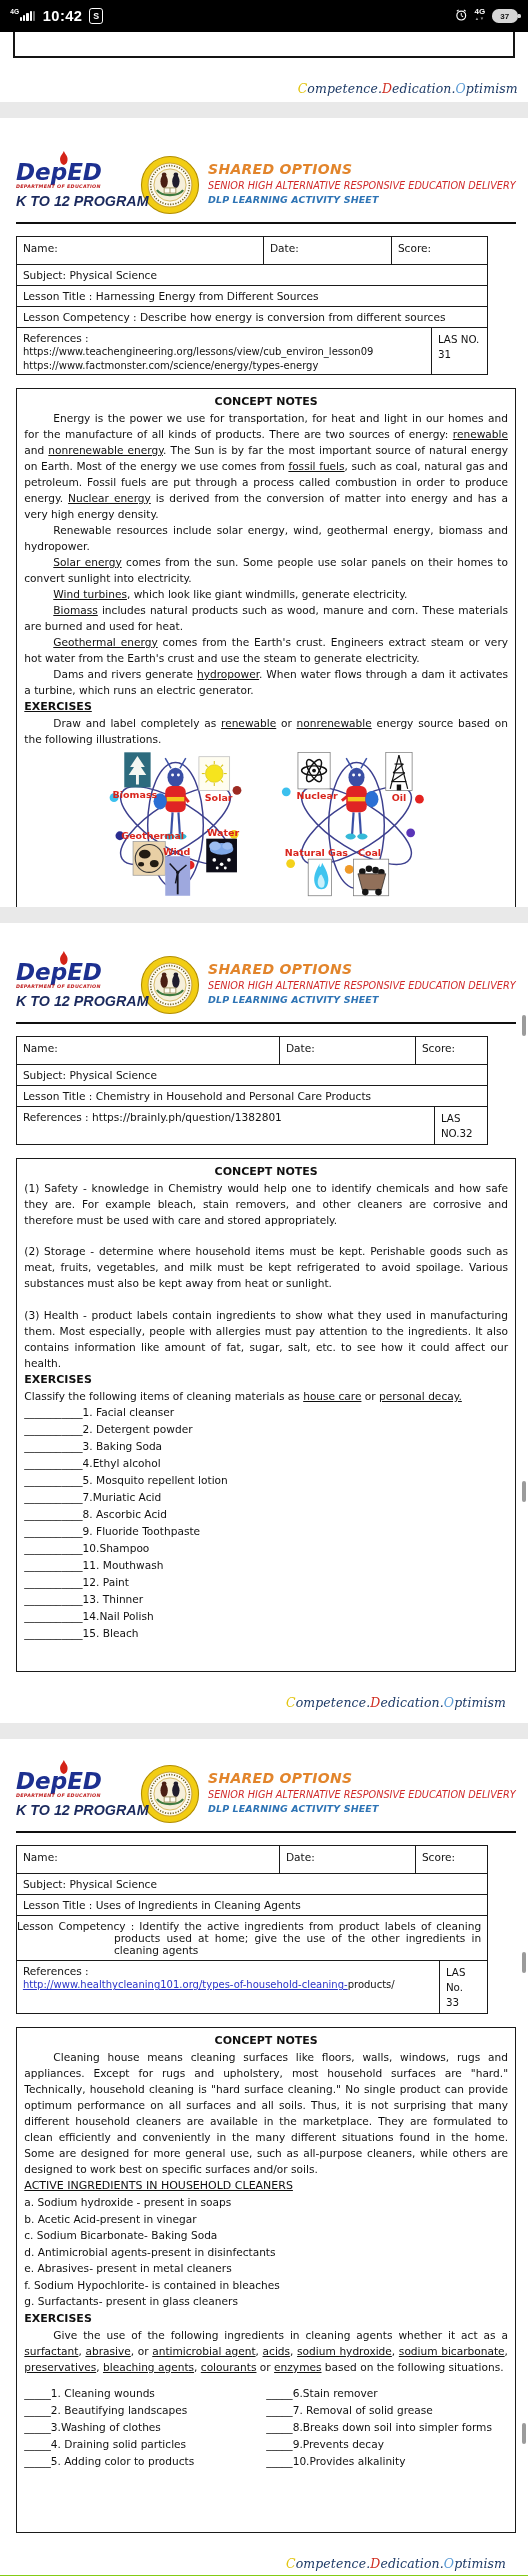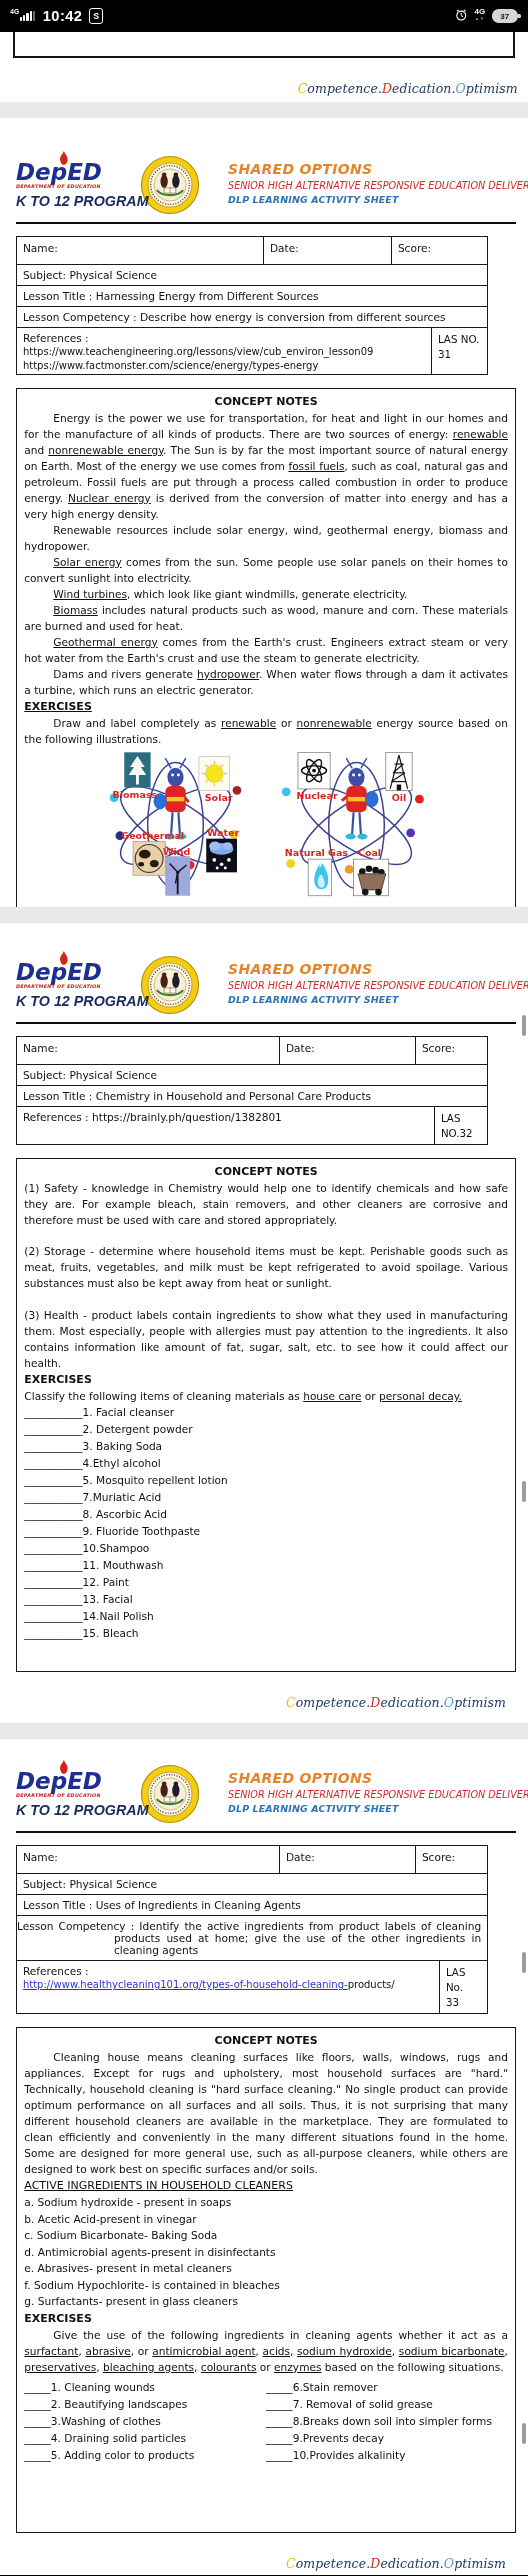--- a/index.html
+++ b/index.html
@@ -1,16 +1,16 @@
 <!DOCTYPE html>
 <html style="font-size:11.7px"><head>
 <meta charset="utf-8">
 <style>
   html,body{margin:0;padding:0;background:#fff;}
-  .screen{position:relative;width:528px;height:2576px;background:#000000;overflow:hidden;font-family:"DejaVu Sans",sans-serif;}
+  .screen{position:relative;width:528px;height:2576px;background:#84cc16;overflow:hidden;font-family:"DejaVu Sans",sans-serif;}
   
   .statusbar{height:32px;background:#000;color:#fff;display:flex;align-items:center;justify-content:space-between;padding:0 10.3px;box-sizing:border-box;font-family:"Liberation Sans",sans-serif;}
   .sb-left,.sb-right{display:flex;align-items:center;gap:6.6px;}
   .sig{display:flex;align-items:flex-end;}
   .sig-lbl{font-size:6.6px;font-weight:bold;transform:translateY(-5.9px);margin-right:0.7px;}
   .bars{display:flex;align-items:flex-end;}
   .bars i{display:block;width:2.2px;background:#fff;margin-right:1.1px;border-radius:0.7px;}
   .b1{height:3.7px}.b2{height:5.9px}.b3{height:8px}.b4{height:10.3px}.b5{height:10.3px;background:#6e6e6e !important;}
   .sb-time{font-size:14.7px;font-weight:bold;letter-spacing:0.4px;}
   .sbadge{width:12.5px;height:13.2px;border:1.5px solid #fff;border-radius:2.9px;font-size:8.8px;font-weight:bold;display:flex;align-items:center;justify-content:center;}
@@ -32,21 +32,21 @@
   .page2{height:800px;padding-top:29px;}
   .page3{height:836px;padding-top:22px;}
   
   .doc-header{display:flex;align-items:flex-start;gap:8px;font-style:italic;}
   .deped{width:116px;flex:none;position:relative;padding-top:10.3px;}
   .deped-word{font-size:23px;font-weight:bold;color:#1d3090;line-height:21px;font-family:"DejaVu Sans",sans-serif;}
   .flame{position:absolute;top:-0.7px;left:42px;}
   .deped-sub{font-size:4.8px;color:#c02020;font-weight:bold;letter-spacing:0.3px;margin-top:0.7px;}
   .k12{font-size:15.4px;font-weight:800;color:#1b2a5e;transform:scaleX(.93);transform-origin:left;white-space:nowrap;margin-top:2.9px;font-family:"Liberation Sans",sans-serif;}
   .seal{flex:none;margin-top:2.9px;}
-  .titles{padding-top:8.8px;min-width:0;margin-left:20px;}
+  .titles{padding-top:8.8px;min-width:0;}
   .t-org{color:#e2852c;font-weight:bold;font-size:14px;letter-spacing:0.3px;}
   .t-prog{color:#d02a2a;font-size:9.7px;margin-top:3.7px;white-space:nowrap;}
   .t-dlp{color:#2e74b5;font-weight:bold;font-size:9.5px;margin-top:2.9px;letter-spacing:0.1px;}
   .rule{height:2.2px;background:#0f0f0f;margin-top:4.4px;}
   
   .itable{border:1.8px solid #1a1a1a;width:470px;margin-top:11.7px;font-size:10.6px;color:#111;}
   .irow{display:flex;border-top:1.8px solid #1a1a1a;}
   .irow:first-child{border-top:none;}
   .icell{padding:4.4px 5.9px 3.7px;box-sizing:border-box;}
   .icell + .icell{border-left:1.8px solid #1a1a1a;}
@@ -60,21 +60,21 @@
   
   .concept{border:1.8px solid #1a1a1a;margin-top:13.2px;padding:4.4px 7.3px 8.8px;font-size:10.6px;line-height:16px;color:#101010;box-sizing:border-box;}
   .ctitle{font-weight:bold;font-size:11px;text-align:center;}
   .cpara{text-align:justify;margin:0;}
   .indent{text-indent:29px;}
   .cgap{height:15.4px;}
   .exh{font-weight:bold;font-size:11px;margin-top:1.5px;}
   .exh-u{text-decoration:underline;}
   .useg{text-decoration:underline;}
   .blanks div{line-height:17px;white-space:nowrap;}
-  .cols{display:flex;margin-top:4px;}
+  .cols{display:flex;margin-top:10px;}
   .col{width:50%;}
   .col div{line-height:17px;white-space:nowrap;}
   .illus{display:flex;justify-content:center;gap:20.5px;margin-top:4.4px;}
   .svglabel{font-family:"DejaVu Sans",sans-serif;font-weight:bold;}
   
   .thumb{position:absolute;left:522px;width:3.7px;height:20.5px;background:#9b9b9b;border-radius:2.2px;}
 </style>
 </head>
 <body>
 
@@ -433,21 +433,21 @@
         <div>___________2. Detergent powder</div>
         <div>___________3. Baking Soda</div>
         <div>___________4.Ethyl alcohol</div>
         <div>___________5. Mosquito repellent lotion</div>
         <div>___________7.Muriatic Acid</div>
         <div>___________8. Ascorbic Acid</div>
         <div>___________9. Fluoride Toothpaste</div>
         <div>___________10.Shampoo</div>
         <div>___________11. Mouthwash</div>
         <div>___________12. Paint</div>
-        <div>___________13. Facial</div>
+        <div>___________13. Thinner</div>
         <div>___________14.Nail Polish</div>
         <div>___________15. Bleach</div>
       </div>
     </div>
 
     <div class="tagline"><span class="tg-c">C</span><span>ompetence.</span><span class="tg-d">D</span><span>edication.</span><span class="tg-o">O</span><span>ptimism</span></div>
   </div>
 
   <div class="gap"></div>
 

